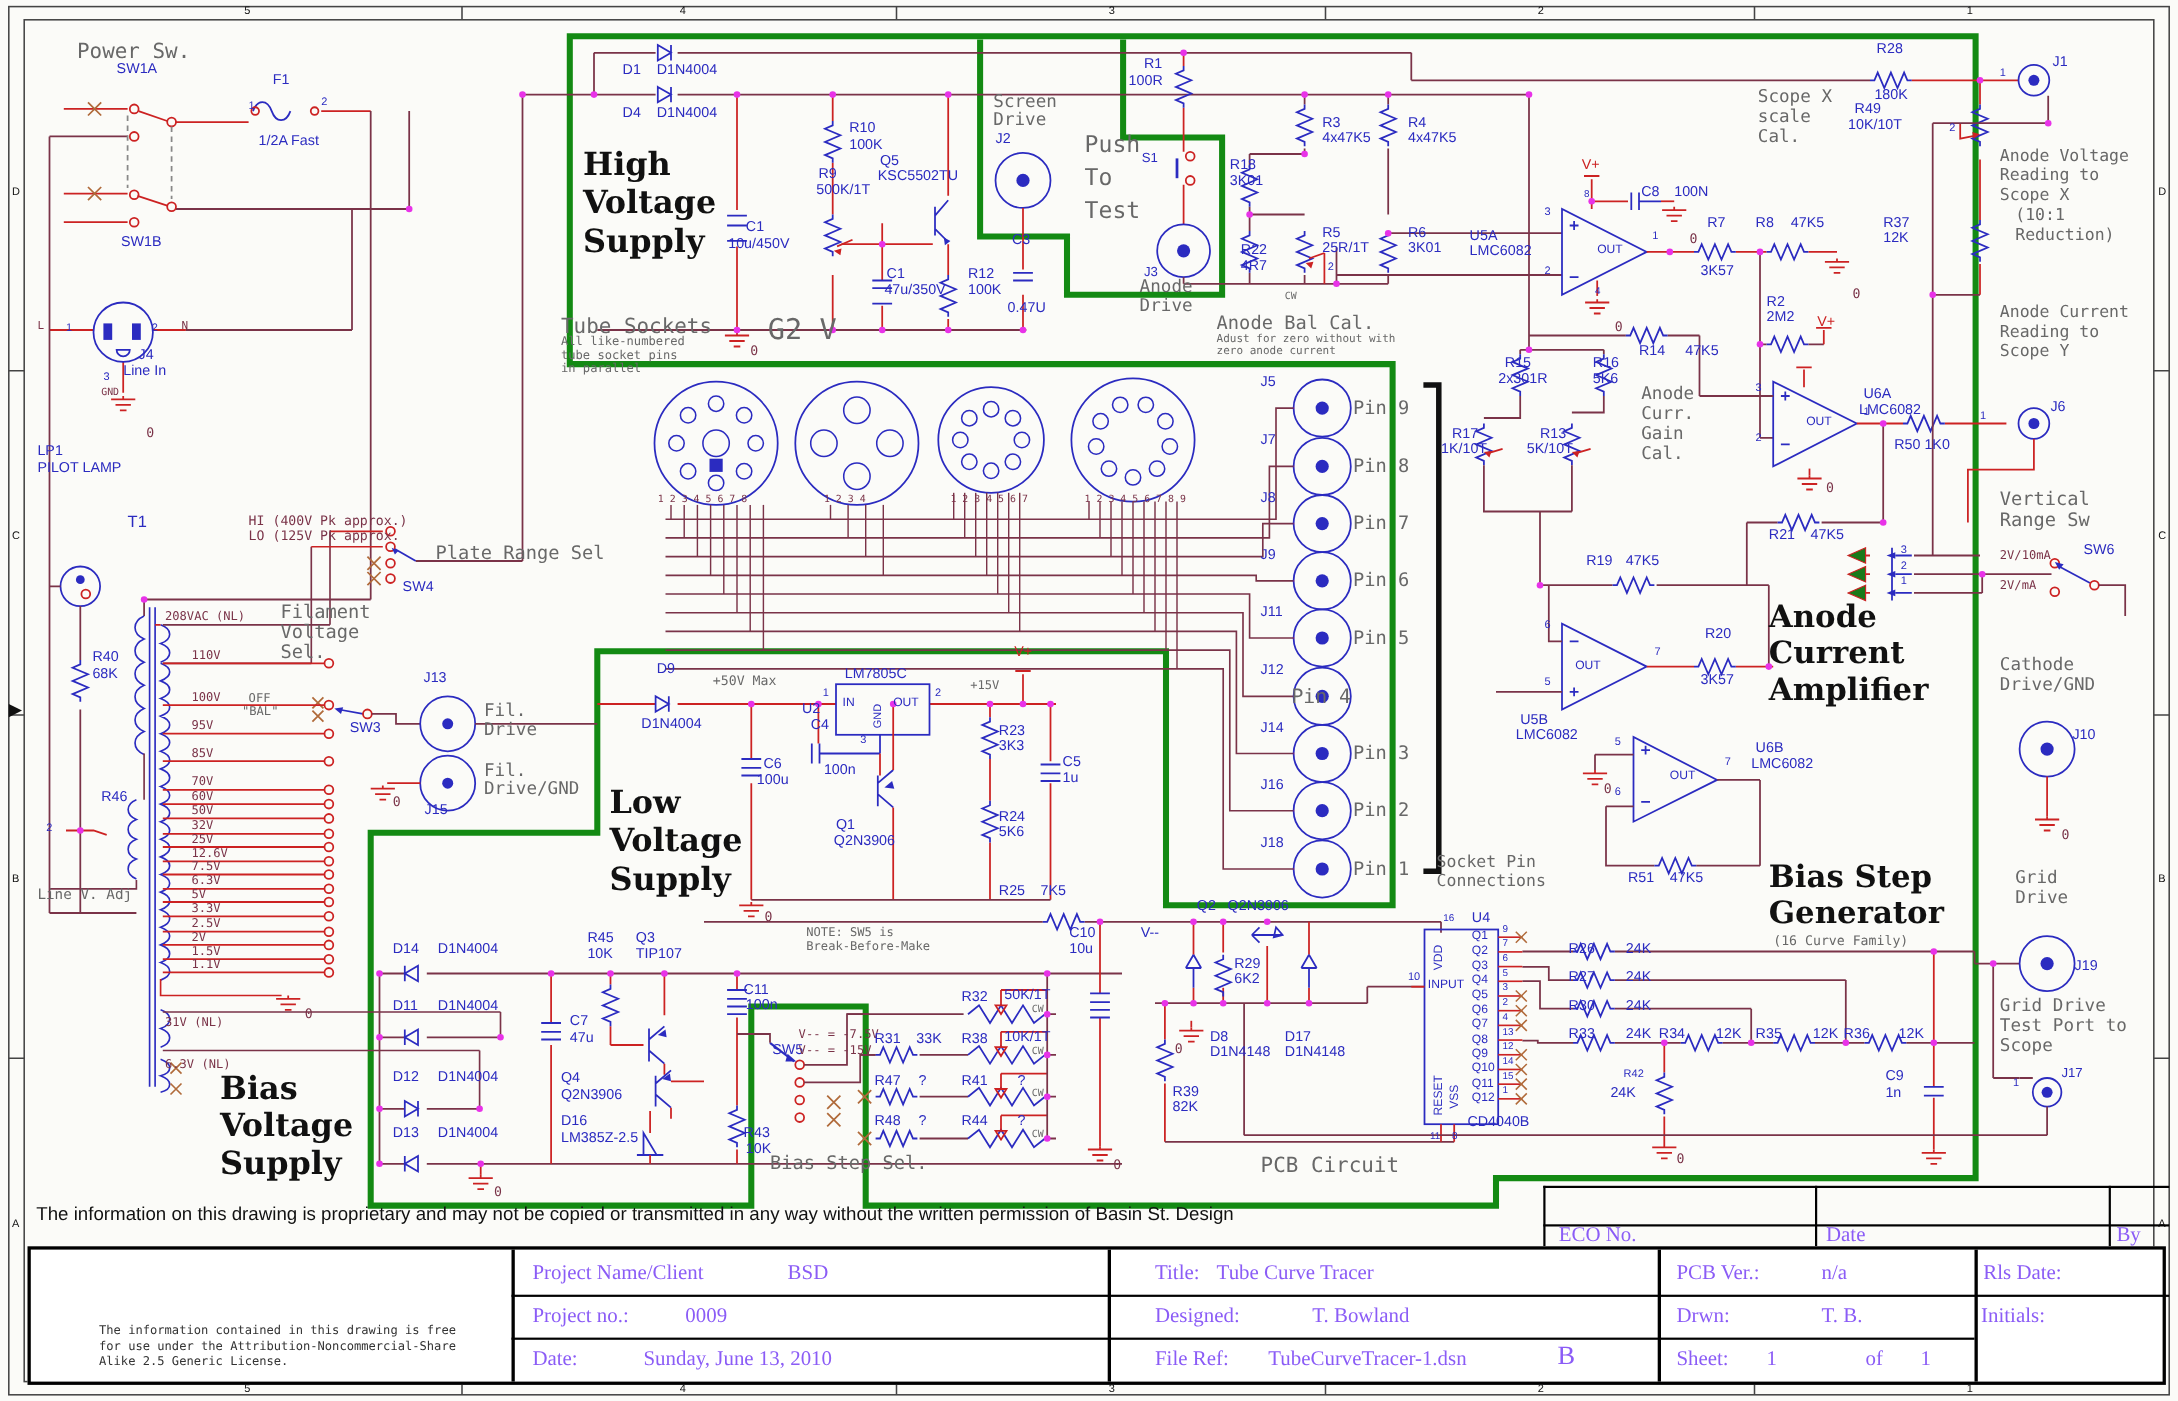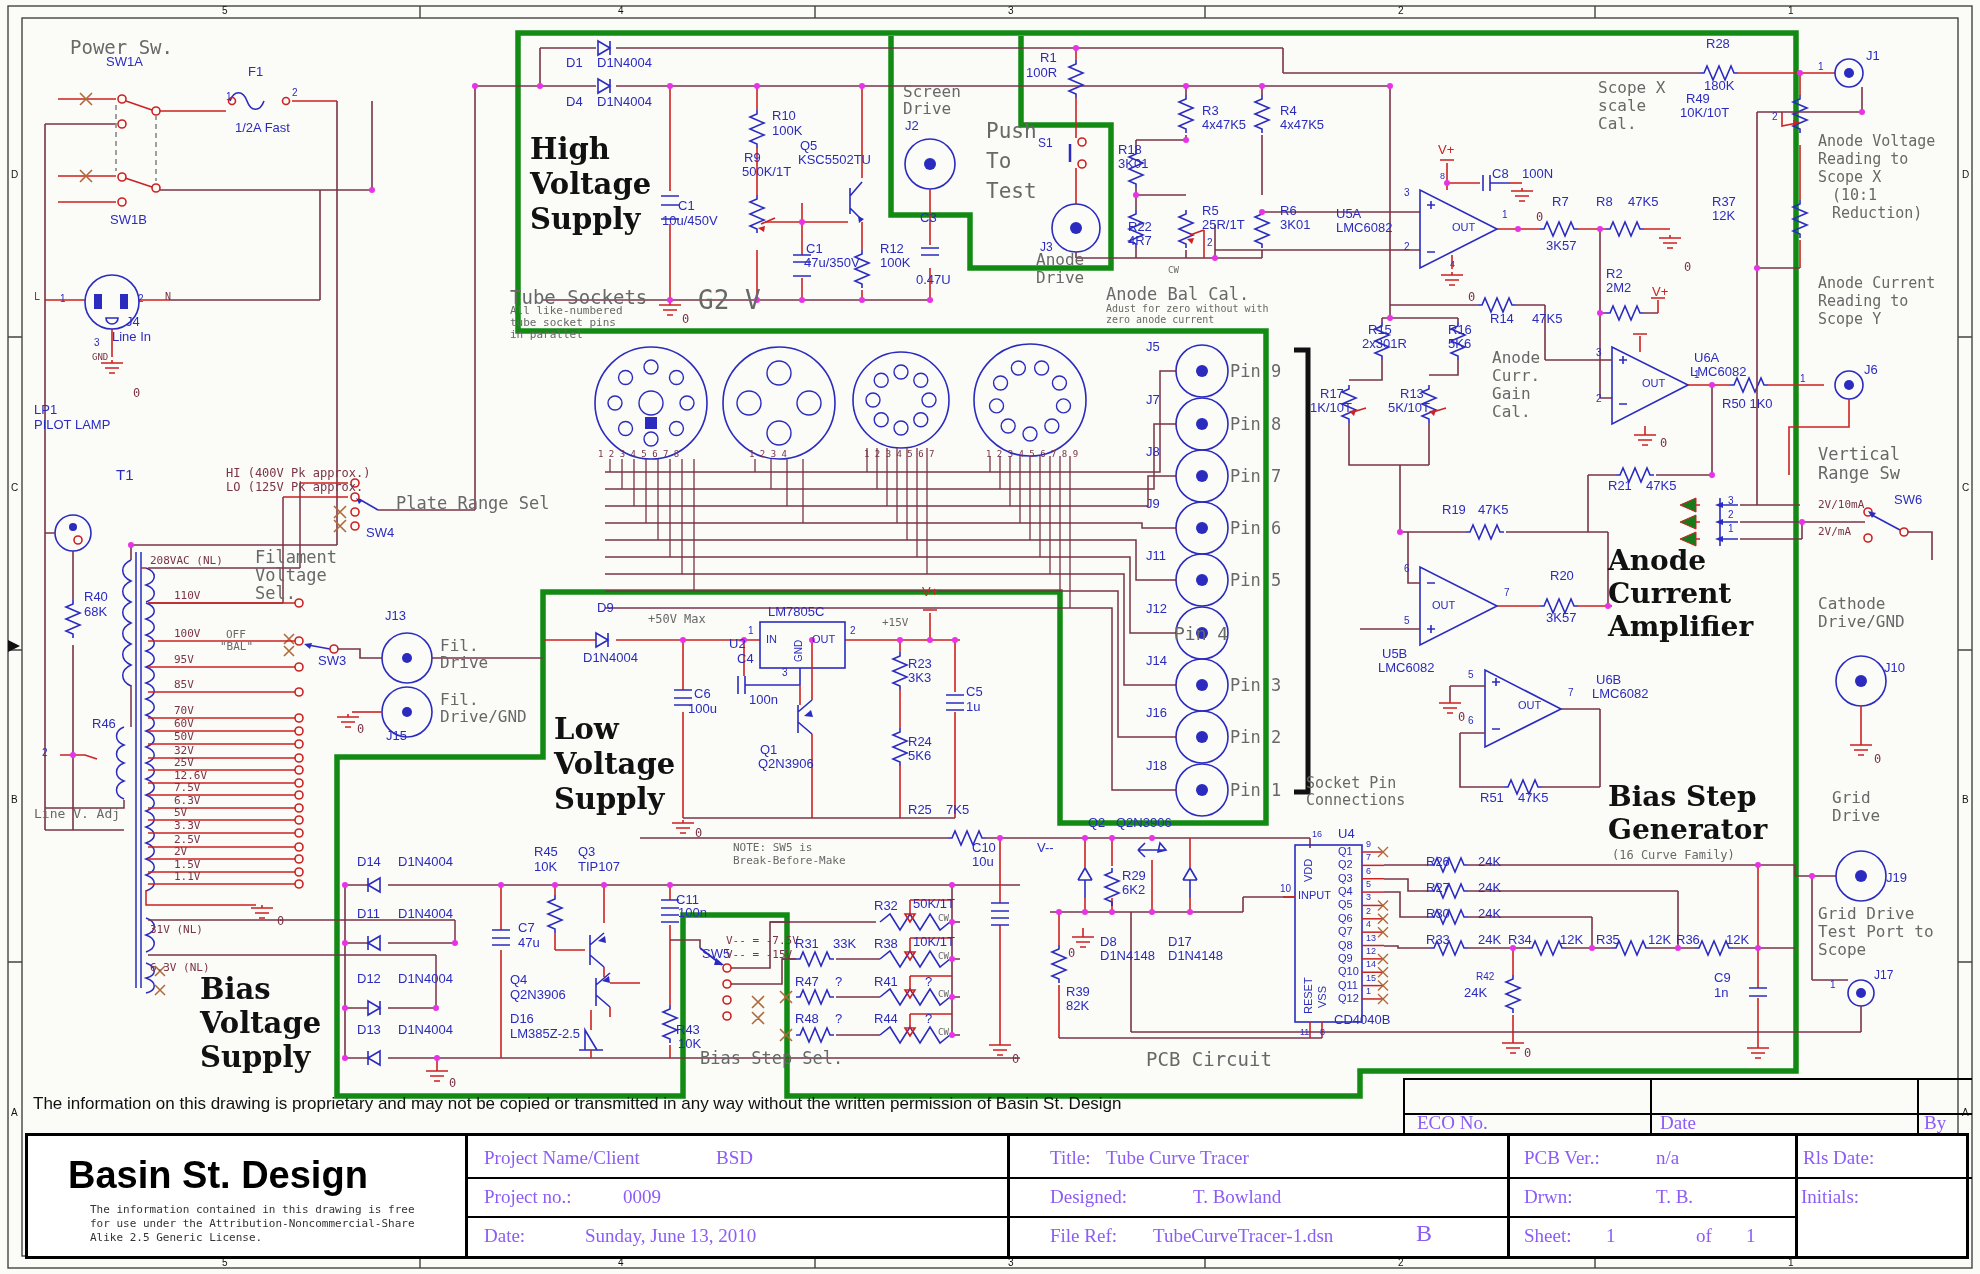--- a/index.html
+++ b/index.html
@@ -1069,21 +1069,20 @@
   <span class="tb-cell-label" style="left:1924px;top:1112px">By</span>
 </div>
 
 <div id="titleblock">
   <div class="tb-line" style="left:437px;top:0;width:3px;height:120px"></div>
   <div class="tb-line" style="left:979px;top:0;width:3px;height:120px"></div>
   <div class="tb-line" style="left:1479px;top:0;width:3px;height:120px"></div>
   <div class="tb-line" style="left:1767px;top:0;width:3px;height:120px"></div>
   <div class="tb-line" style="left:437px;top:41px;width:1507px;height:2px"></div>
   <div class="tb-line" style="left:437px;top:80px;width:1330px;height:2px"></div>
-  <div class="logo" style="left:40px;top:18px;font-size:38px">Basin St. Design</div>
   <div class="lic" style="left:62px;top:66px">The information contained in this drawing is free</div>
   <div class="lic" style="left:62px;top:80px">for use under the Attribution-Noncommercial-Share</div>
   <div class="lic" style="left:62px;top:94px">Alike 2.5 Generic License.</div>
   <span class="tb-cell-label" style="left:456px;top:11px">Project Name/Client</span>
   <span class="tb-cell-label" style="left:688px;top:11px">BSD</span>
   <span class="tb-cell-label" style="left:456px;top:50px">Project no.:</span>
   <span class="tb-cell-label" style="left:595px;top:50px">0009</span>
   <span class="tb-cell-label" style="left:456px;top:89px">Date:</span>
   <span class="tb-cell-label" style="left:557px;top:89px">Sunday, June 13, 2010</span>
   <span class="tb-cell-label" style="left:1022px;top:11px">Title:</span>

